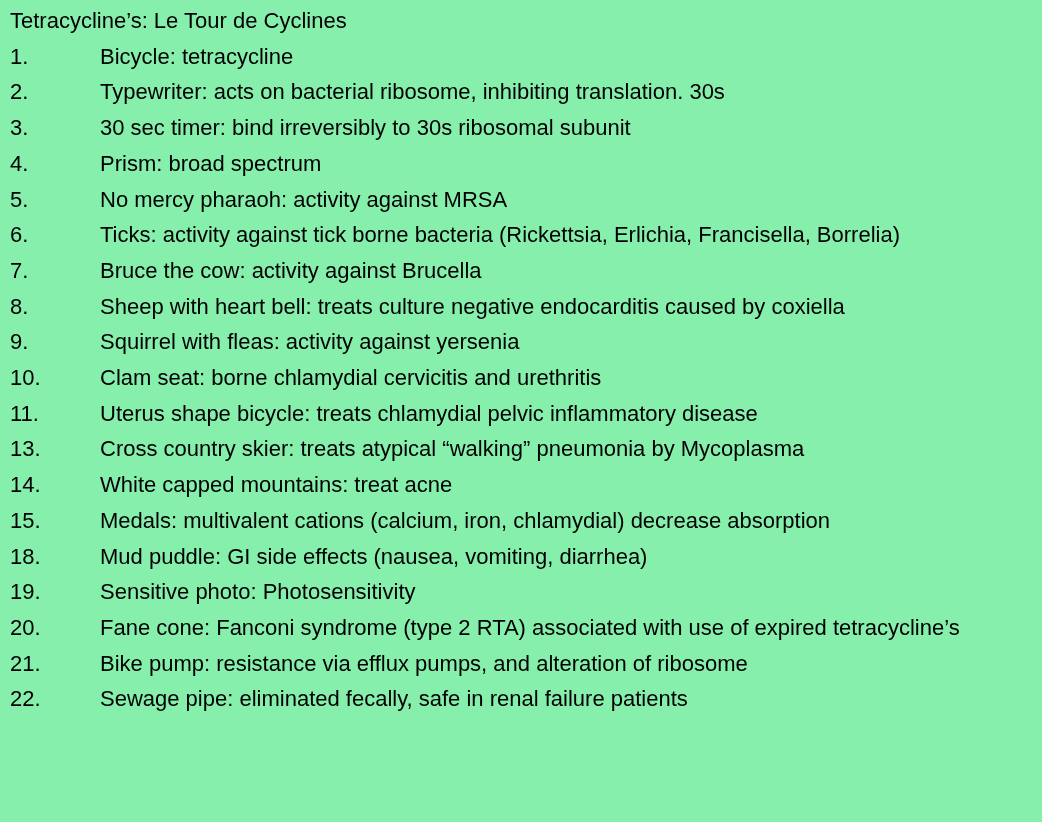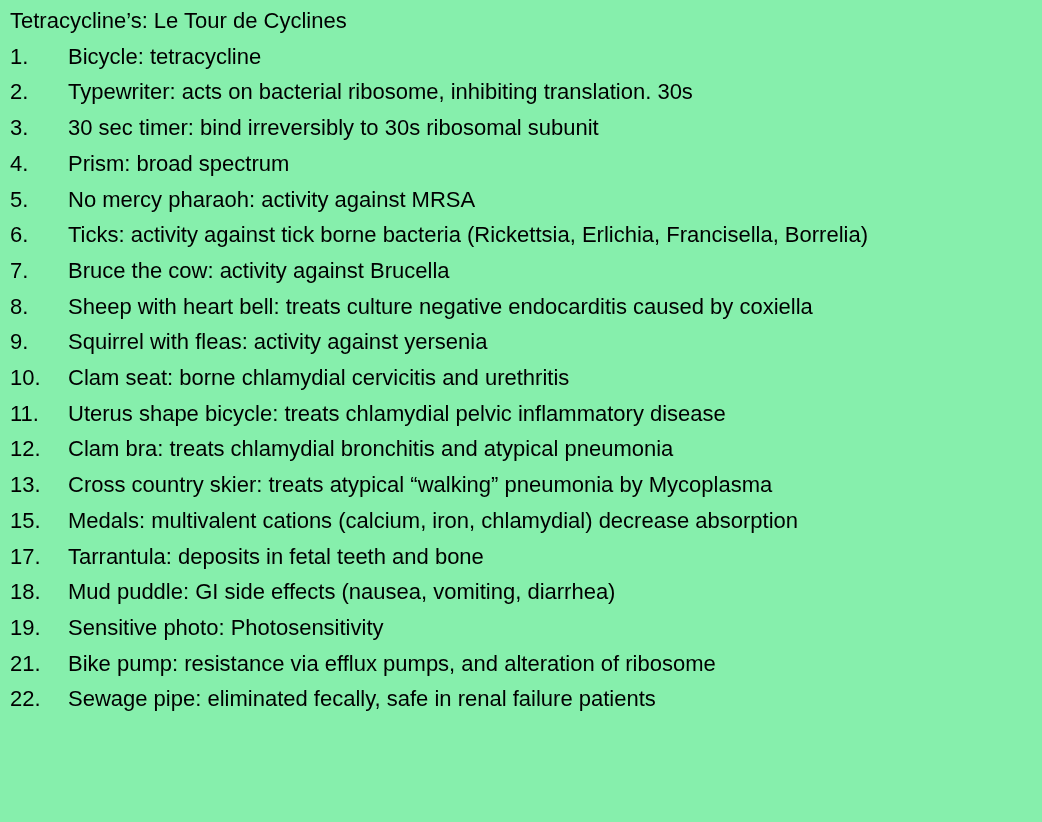--- a/index.html
+++ b/index.html
@@ -31,20 +31,21 @@
     line-height: 35.7px;
     white-space: nowrap;
   }
   .doc-num {
     flex: 0 0 58px;
     width: 58px;
   }
   .doc-text {
     flex: 1 1 auto;
     overflow: hidden;
+    margin-left: 32px;
   }
 </style>
 </head>
 <body>
 
 <div class="page">
   <div class="doc-title">Tetracycline’s: Le Tour de Cyclines</div>
 
   <div class="doc-list">
     <div class="doc-row">
@@ -85,42 +86,42 @@
     </div>
     <div class="doc-row">
       <span class="doc-num">10.</span>
       <span class="doc-text">Clam seat: borne chlamydial cervicitis and urethritis</span>
     </div>
     <div class="doc-row">
       <span class="doc-num">11.</span>
       <span class="doc-text">Uterus shape bicycle: treats chlamydial pelvic inflammatory disease</span>
     </div>
     <div class="doc-row">
-      <span class="doc-num">12.</span>
-      <span class="doc-text">Clam bra: treats chlamydial bronchitis and atypical pneumonia</span>
-    </div>
-    <div class="doc-row">
       <span class="doc-num">13.</span>
       <span class="doc-text">Cross country skier: treats atypical “walking” pneumonia by Mycoplasma</span>
     </div>
     <div class="doc-row">
+      <span class="doc-num">14.</span>
+      <span class="doc-text">White capped mountains: treat acne</span>
+    </div>
+    <div class="doc-row">
       <span class="doc-num">15.</span>
       <span class="doc-text">Medals: multivalent cations (calcium, iron, chlamydial) decrease absorption</span>
-    </div>
-    <div class="doc-row">
-      <span class="doc-num">17.</span>
-      <span class="doc-text">Tarrantula: deposits in fetal teeth and bone</span>
     </div>
     <div class="doc-row">
       <span class="doc-num">18.</span>
       <span class="doc-text">Mud puddle: GI side effects (nausea, vomiting, diarrhea)</span>
     </div>
     <div class="doc-row">
       <span class="doc-num">19.</span>
       <span class="doc-text">Sensitive photo: Photosensitivity</span>
+    </div>
+    <div class="doc-row">
+      <span class="doc-num">20.</span>
+      <span class="doc-text">Fane cone: Fanconi syndrome (type 2 RTA) associated with use of expired tetracycline’s</span>
     </div>
     <div class="doc-row">
       <span class="doc-num">21.</span>
       <span class="doc-text">Bike pump: resistance via efflux pumps, and alteration of ribosome</span>
     </div>
     <div class="doc-row">
       <span class="doc-num">22.</span>
       <span class="doc-text">Sewage pipe: eliminated fecally, safe in renal failure patients</span>
     </div>
   </div>

